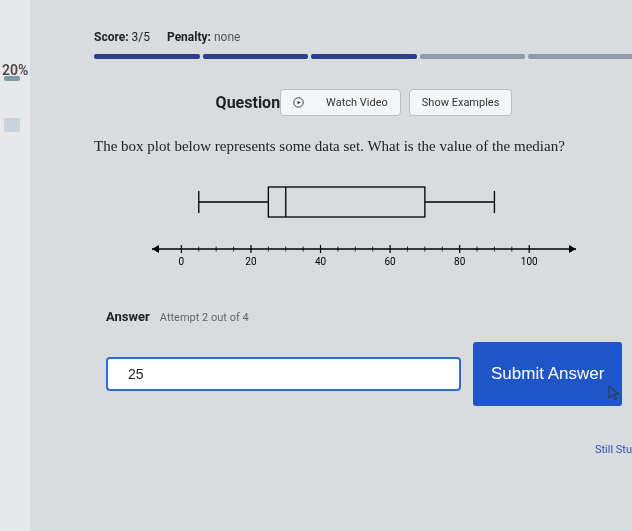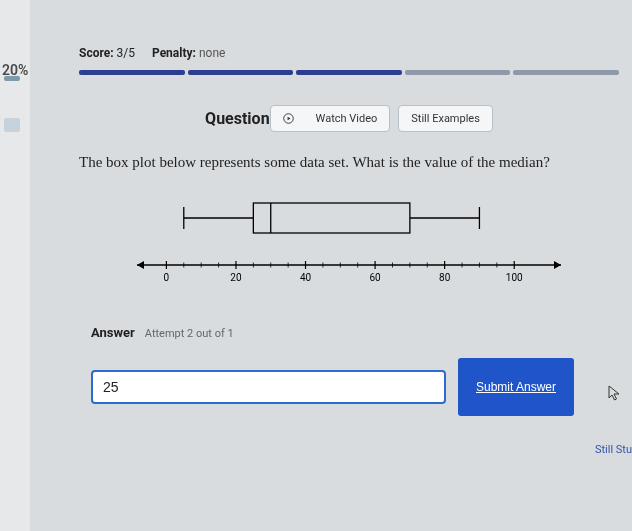--- a/index.html
+++ b/index.html
@@ -40,25 +40,24 @@
       position: absolute;
       top: 118px;
       left: 4px;
       width: 16px;
       height: 14px;
       background: #c7d3dc;
       border-radius: 2px;
     }
     .main {
       position: absolute;
-      left: 79px;
+      left: 94px;
       top: 30px;
       right: 0;
       color: #222;
-      margin-top: 16px;
     }
     .score-line {
       font-size: 12px;
       margin-bottom: 10px;
     }
     .score-line .label { font-weight: 700; }
     .score-line .penalty-label { font-weight: 700; margin-left: 14px; }
     .score-line .penalty-val { color: #555; }
     .progress-wrap {
       display: flex;
@@ -126,35 +125,34 @@
       display: flex;
       align-items: center;
       gap: 12px;
       margin-left: 12px;
     }
     .answer-input {
       width: 355px;
       height: 34px;
       border: 2px solid #2d6bd1;
       border-radius: 4px;
-      padding: 0 10px;
+      padding: 0 20px;
       font-size: 14px;
       background: #fff;
       color: #222;
       outline: none;
     }
     .submit-btn {
       background: #1f55c9;
       color: #fff;
       border: none;
       border-radius: 3px;
       padding: 22px 18px;
-      font-size: 12px;
+      font-size: 17px;
       cursor: pointer;
-      text-decoration: underline;
     }
     .still-stuck {
       position: absolute;
       right: 0;
       bottom: 75px;
       font-size: 11px;
       color: #3355aa;
       cursor: pointer;
     }
     .cursor-arrow {
@@ -195,21 +193,21 @@
       <div class="q-title">Question</div>
       <div class="q-btns">
         <div class="btn">
           <svg viewBox="0 0 12 12">
               <circle cx="6" cy="6" r="5.2" fill="none" stroke="#333" stroke-width="1"></circle>
               <path d="M5 4 L8.2 6 L5 8 Z" fill="#333"></path>
             </svg>
           <span>Watch Video</span>
         </div>
         <div class="btn">
-          <span>Still Examples</span>
+          <span>Show Examples</span>
         </div>
       </div>
     </div>
 
     <div class="q-text">The box plot below represents some data set. What is the value of the median?</div>
 
     <div class="chart-area">
       <svg id="boxplot-svg" width="500" height="100" viewBox="0 0 500 100">
           <line x1="38" y1="72" x2="462" y2="72" stroke="#000" stroke-width="1.3"></line>
           <path d="M38 72 l7 -4 l0 8 z" fill="#000"></path>
@@ -245,21 +243,21 @@
           <line x1="310.8695652173913" y1="25" x2="380.4347826086956" y2="25" stroke="#000" stroke-width="1.3"></line>
           <line x1="84.78260869565217" y1="14" x2="84.78260869565217" y2="36" stroke="#000" stroke-width="1.3"></line>
           <line x1="380.4347826086956" y1="14" x2="380.4347826086956" y2="36" stroke="#000" stroke-width="1.3"></line>
           <rect x="154.3478260869565" y="10" width="156.5217391304348" height="30" fill="none" stroke="#000" stroke-width="1.3"></rect>
           <line x1="171.73913043478262" y1="10" x2="171.73913043478262" y2="40" stroke="#000" stroke-width="1.3"></line>
         </svg>
     </div>
 
     <div class="answer-row">
       <span class="answer-label">Answer</span>
-      <span class="attempt-label">Attempt 2 out of 1</span>
+      <span class="attempt-label">Attempt 2 out of 4</span>
 
     </div>
 
     <div class="input-row">
       <input class="answer-input" type="text" value="25" style="">
       <button class="submit-btn">Submit Answer</button>
     </div>
   </div>
 </div>
 

